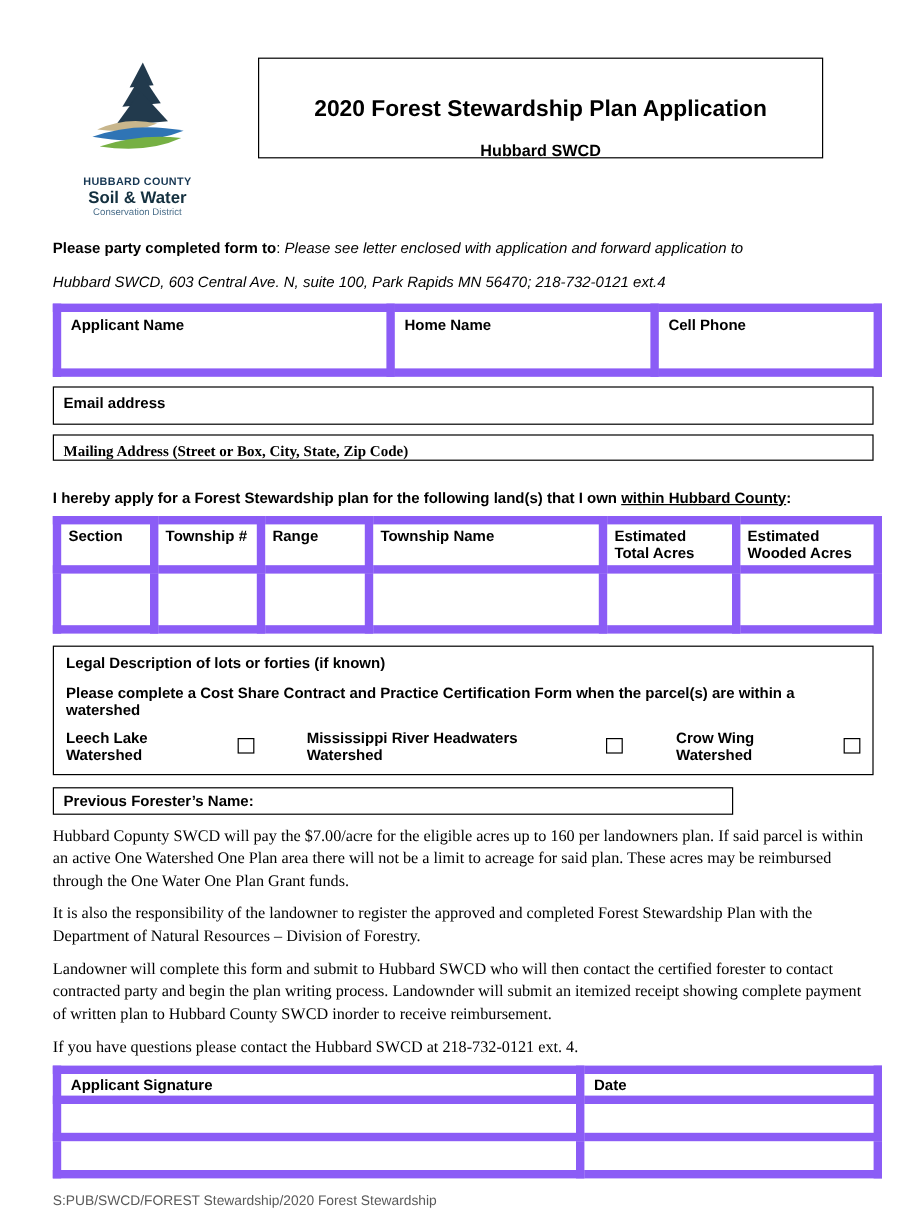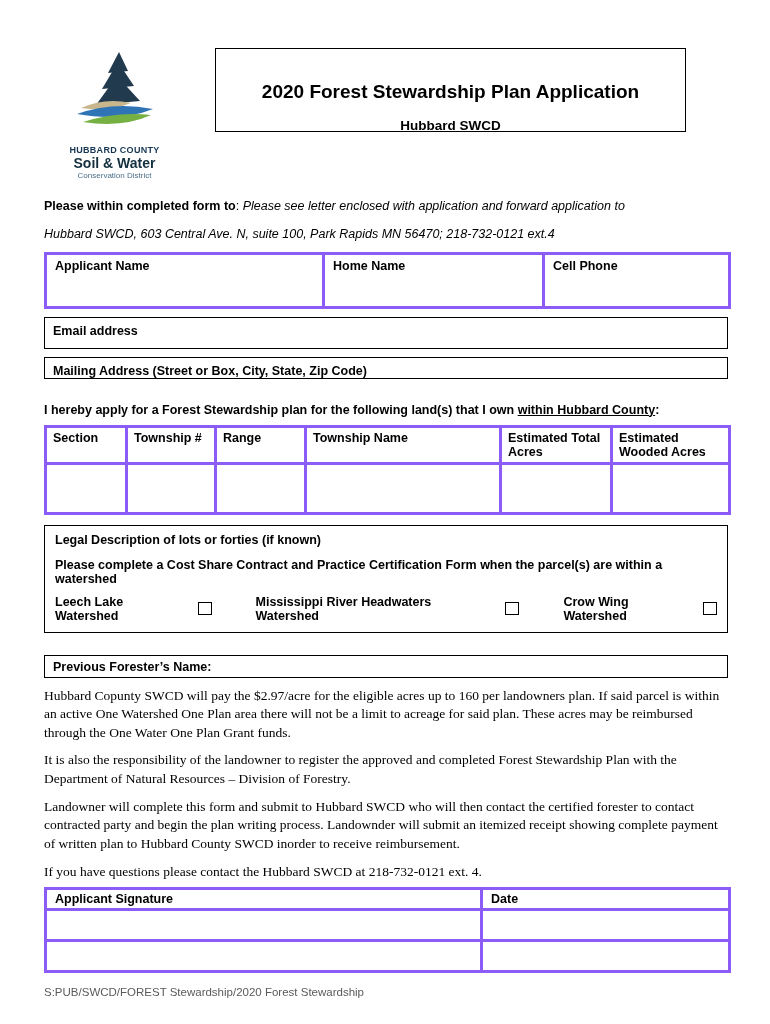--- a/index.html
+++ b/index.html
@@ -26,21 +26,21 @@
 
   
   .return-info { margin-top: 18px; font-size: 12.5px; line-height: 1.3; }
   .return-line2 { margin-top: 12px; }
   .bold { font-weight: bold; }
   .italic { font-style: italic; }
   .underline { text-decoration: underline; }
 
   
   table { border-collapse: collapse; width: 684px; table-layout: fixed; }
-  td { border: 3px solid #8b5cf6; vertical-align: top; padding: 4px 8px; font-size: 12.5px; }
+  td { border: 7px solid #8b5cf6; vertical-align: top; padding: 4px 8px; font-size: 12.5px; }
   .cell-label { font-weight: bold; }
   .applicant-table { margin-top: 9px; }
   .applicant-table td { height: 54px; }
 
   .field-box {
     border: 1px solid #000; margin-top: 8px; padding: 6px 8px;
     font-size: 12.5px; width: 684px;
   }
   .field-box.email   { height: 32px; }
 
@@ -58,21 +58,21 @@
   .legal-line2 { margin-bottom: 9px; }
   .watershed-row { display: flex; align-items: center; }
   .watershed-group { display: flex; align-items: center; }
   .watershed-group + .watershed-group { margin-left: 44px; }
   .checkbox {
     width: 14px; height: 13px; border: 1.6px solid #000;
     display: inline-block; margin-left: 8px; background: #fff;
   }
 
   .forester-box {
-    border: 1px solid #000; margin-top: 22px; width: 684px;
+    border: 1px solid #000; margin-top: 10px; width: 567px;
     padding: 4px 8px; font-size: 12.5px; font-weight: bold; height: 23px;
   }
 
   
   .body-copy p {
     font-family: "Liberation Serif", serif;
     font-size: 13.5px; line-height: 1.38;
     width: 684px; margin: 9px 0 0 0;
   }
 
@@ -110,21 +110,21 @@
       <div class="logo-org3">Conservation District</div>
     </div>
     <div class="title-box">
       <div class="title">2020 Forest Stewardship Plan Application</div>
       <div class="subtitle">Hubbard SWCD</div>
     </div>
   </div>
 
   <div class="return-info">
     <div>
-      <span class="bold">Please within completed form to</span><span>: </span><span class="italic">Please see letter enclosed with application and forward application to</span>
+      <span class="bold">Please party completed form to</span><span>: </span><span class="italic">Please see letter enclosed with application and forward application to</span>
     </div>
     <div class="return-line2 italic">Hubbard SWCD, 603 Central Ave. N, suite 100, Park Rapids MN 56470; 218-732-0121 ext.4</div>
   </div>
 
   <table class="applicant-table">
     <colgroup>
         <col style="width:278px">
         <col style="width:220px">
         <col style="width:186px">
       </colgroup>
@@ -139,21 +139,21 @@
       <td>
         <span class="cell-label">Cell Phone</span>
       </td>
     </tr>
   </tbody>
     </table>
 
   <div class="field-box email">
     <span class="cell-label">Email address</span>
   </div>
-  <div class="field-box" style="height:22px;">
+  <div class="field-box" style="height:22px;font-family:Liberation Serif, serif;">
     <span class="cell-label">Mailing Address (Street or Box, City, State, Zip Code)</span>
   </div>
 
   <div class="apply-line">
     <span>I hereby apply for a Forest Stewardship plan for the following land(s) that I own </span><span class="underline">within Hubbard County</span><span>:</span>
   </div>
 
   <table class="land-table">
     <colgroup>
       <col style="width:81px">
@@ -200,21 +200,21 @@
         <span class="checkbox"></span>
       </span>
     </div>
   </div>
 
   <div class="forester-box">
     <span>Previous Forester’s Name:</span>
   </div>
 
   <div class="body-copy">
-    <p>Hubbard Copunty SWCD will pay the $2.97/acre for the eligible acres up to 160 per landowners plan. If said parcel is within an active One Watershed One Plan area there will not be a limit to acreage for said plan. These acres may be reimbursed through the One Water One Plan Grant funds.</p>
+    <p>Hubbard Copunty SWCD will pay the $7.00/acre for the eligible acres up to 160 per landowners plan. If said parcel is within an active One Watershed One Plan area there will not be a limit to acreage for said plan. These acres may be reimbursed through the One Water One Plan Grant funds.</p>
     <p>It is also the responsibility of the landowner to register the approved and completed Forest Stewardship Plan with the Department of Natural Resources – Division of Forestry.</p>
     <p>Landowner will complete this form and submit to Hubbard SWCD who will then contact the certified forester to contact contracted party and begin the plan writing process.  Landownder will submit an itemized receipt showing complete payment of written plan to Hubbard County SWCD inorder to receive reimbursement.</p>
     <p>If you have questions please contact the Hubbard SWCD at 218-732-0121 ext. 4.</p>
   </div>
 
   <table class="sig-table">
     <colgroup>
         <col style="width:436px">
         <col style="width:248px">
       </colgroup>

